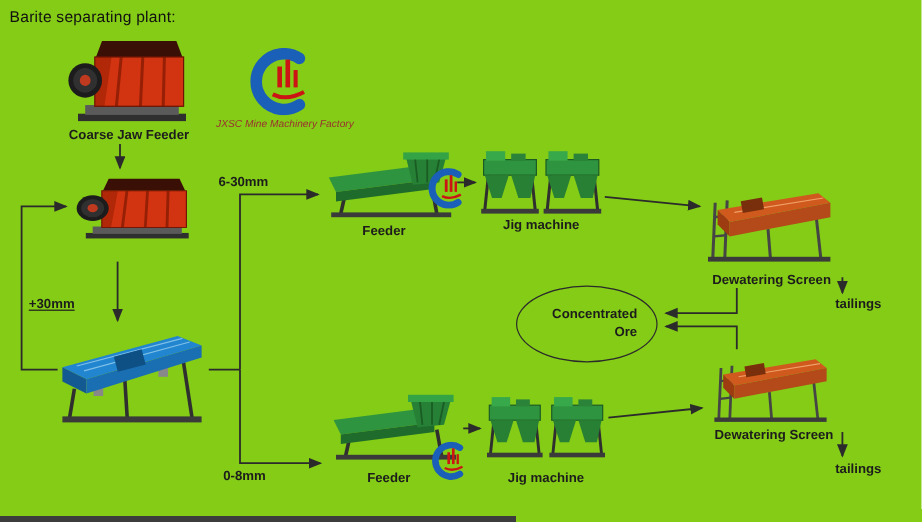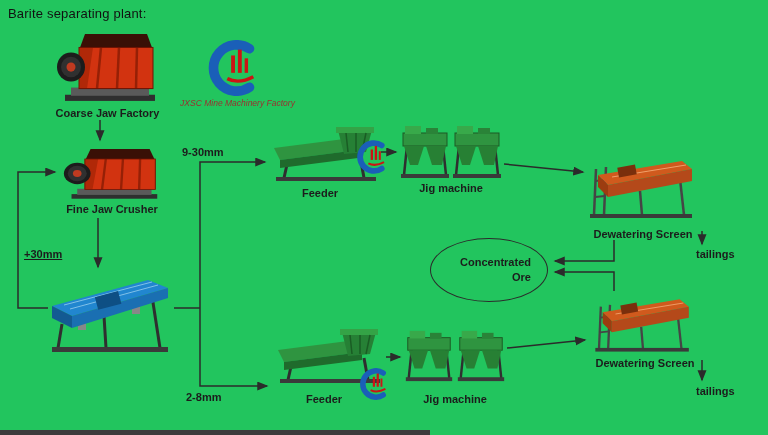--- a/index.html
+++ b/index.html
@@ -1,18 +1,18 @@
 <!DOCTYPE html>
 <html><head>
 <meta charset="utf-8">
 <style>
   * { margin:0; padding:0; box-sizing:border-box; }
   html,body { background:#ffffff; }
   body { font-family:"Liberation Sans", sans-serif; }
-  .canvas { position:relative; width:768px; height:435px; background:#22c55e; overflow:hidden; }
+  .canvas { position:relative; width:768px; height:435px; background:#84cc16; overflow:hidden; }
   .title { position:absolute; font-size:13px; color:#111; letter-spacing:0.2px; }
   .machine { position:absolute; }
   .machine-label { position:absolute; font-size:11px; font-weight:bold; color:#1c1c1c; text-align:center; line-height:1.1; }
   .flow-label { position:absolute; font-size:11px; font-weight:bold; color:#1c1c1c; white-space:nowrap; }
   .logo-caption { position:absolute; font-family:Liberation Sans, sans-serif; font-style:italic; font-size:8.5px; color:#9a3030; text-align:center; white-space:nowrap; }
   .ellipse { position:absolute; border:1.6px solid #2b2b2b; border-radius:50%;
              display:flex; align-items:center; justify-content:center; text-align:right;
              font-size:11px; font-weight:bold; color:#1c1c1c; padding:4px 16px; line-height:1.35; }
   .connectors { position:absolute; left:0; top:0; pointer-events:none; }
   .crop-bar { position:absolute; background:#3c3c3c; }
@@ -124,40 +124,39 @@
       <path d="M614,291 L614,272 L555,272" marker-end="url(#ah)"></path>
       <path d="M702,360 L702,380" marker-end="url(#ah)"></path>
     </g>
   </svg>
 
   <div class="title" style="left:8px; top:6px;">Barite separating plant:</div>
 
   <svg class="machine" style="left:55px; top:30px;" viewBox="0 0 105 72" width="105" height="74" preserveAspectRatio="none">
       <use href="#g-jaw"></use>
     </svg>
-  <div class="machine-label" style="left:40px; top:107px; width:135px;">Coarse Jaw Factory</div>
+  <div class="machine-label" style="left:40px; top:107px; width:135px;">Coarse Jaw Feeder</div>
 
   <svg class="machine" style="left:204px; top:40px;" viewBox="0 0 62 58" width="62" height="56">
       <use href="#g-logo"></use>
     </svg>
   <div class="logo-caption" style="left:175px; top:98px; width:125px;">JXSC Mine Machinery Factory</div>
 
   <svg class="machine" style="left:62px; top:146px;" viewBox="0 0 105 72" width="100" height="55" preserveAspectRatio="none">
       <use href="#g-jaw"></use>
     </svg>
-  <div class="machine-label" style="left:48px; top:203px; width:128px;">Fine Jaw Crusher</div>
 
   <div class="flow-label" style="left:24px; top:248px;text-decoration:underline;">+30mm</div>
 
   <svg class="machine" style="left:48px; top:272px;" viewBox="0 0 126 84" width="126" height="84">
       <use href="#g-vib"></use>
     </svg>
 
-  <div class="flow-label" style="left:182px; top:146px;">9-30mm</div>
-  <div class="flow-label" style="left:186px; top:391px;">2-8mm</div>
+  <div class="flow-label" style="left:182px; top:146px;">6-30mm</div>
+  <div class="flow-label" style="left:186px; top:391px;">0-8mm</div>
 
   <svg class="machine" style="left:272px; top:126px;" viewBox="0 0 108 58" width="108" height="58">
       <use href="#g-feeder"></use>
     </svg>
   <svg class="machine" style="left:355px; top:140px;" viewBox="0 0 62 58" width="36" height="34">
       <use href="#g-logo"></use>
     </svg>
   <div class="machine-label" style="left:280px; top:187px; width:80px;">Feeder</div>
 
   <svg class="machine" style="left:400px; top:123px;" viewBox="0 0 50 58" width="50" height="58">

